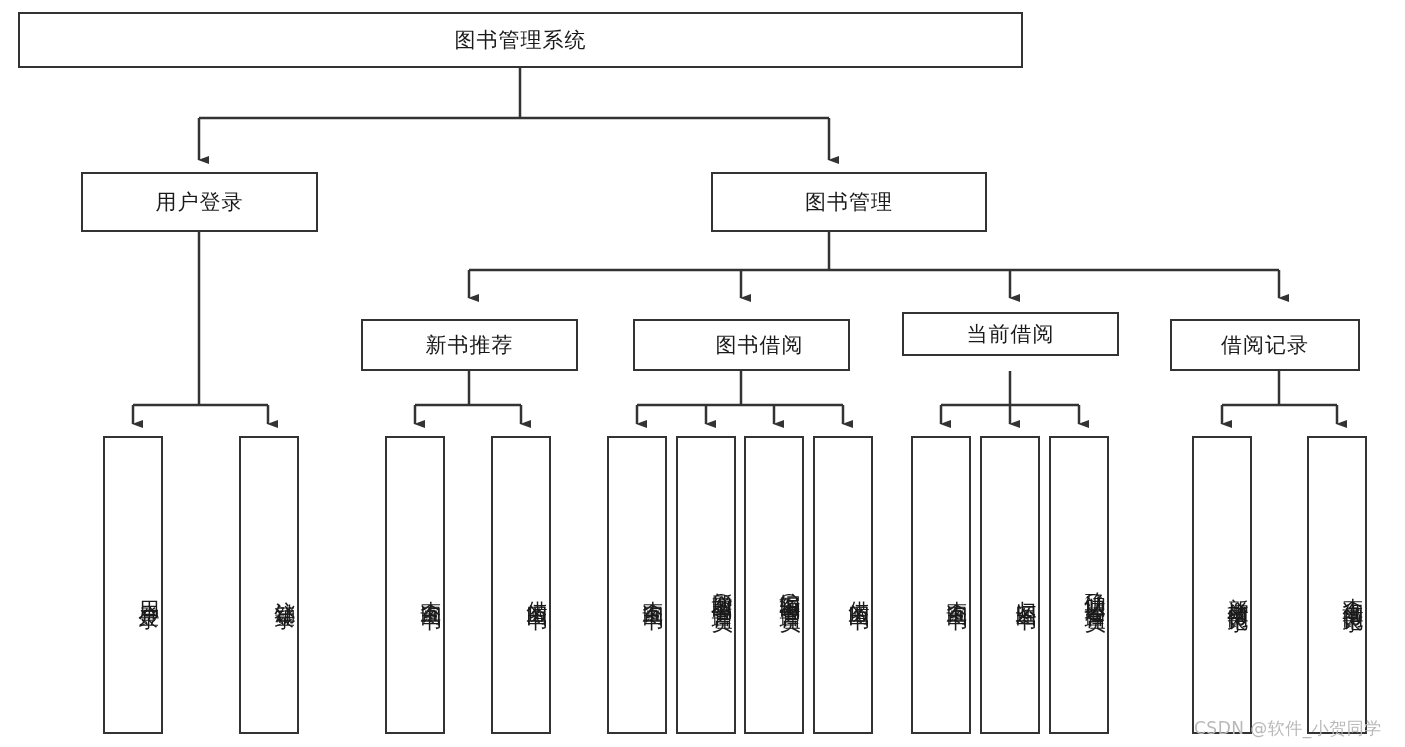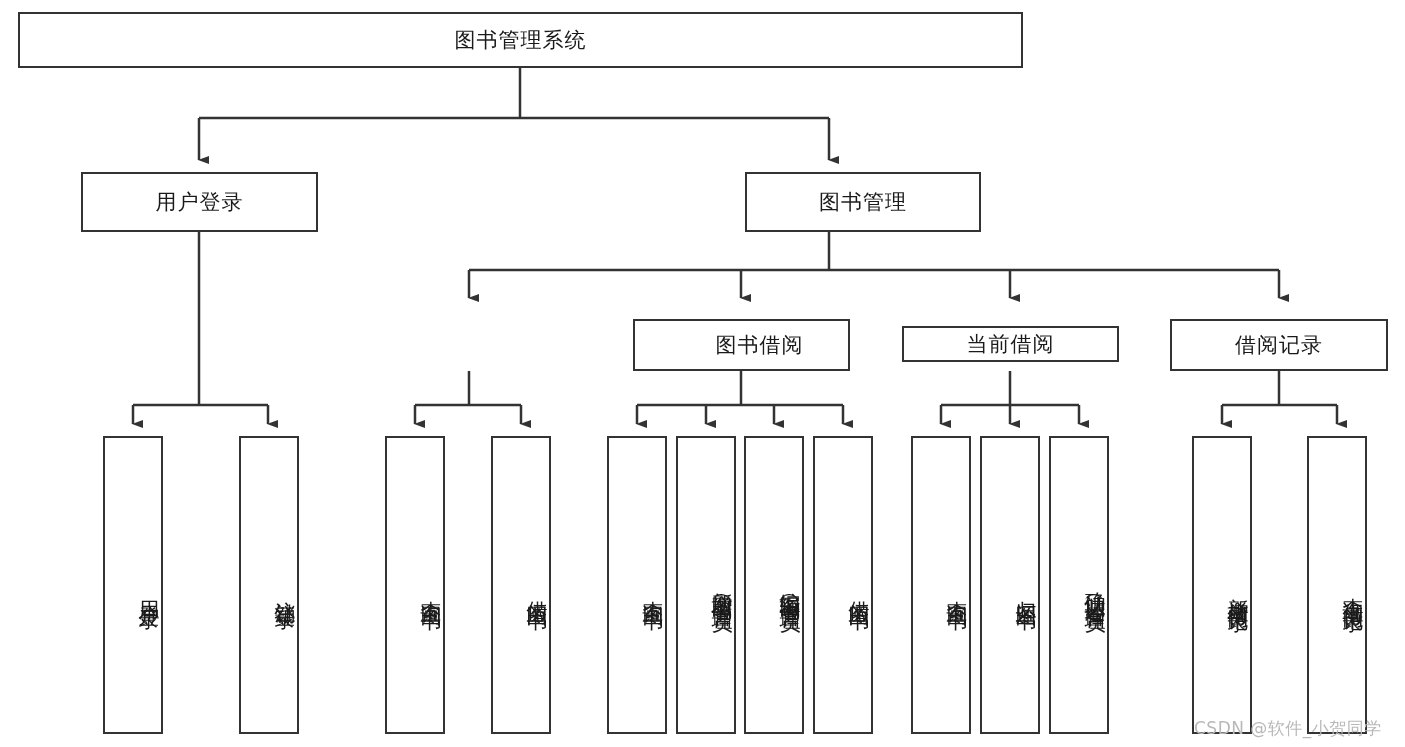--- a/index.html
+++ b/index.html
@@ -123,31 +123,34 @@
     </g>
   </svg>
 
   <div class="node horiz" style="left:18px; top:12px; width:1005px; height:56px;">
     <span>图书管理系统</span>
   </div>
 
   <div class="node horiz" style="left:81px; top:172px; width:237px; height:60px;">
     <span>用户登录</span>
   </div>
-  <div class="node horiz" style="left:711px; top:172px; width:236px; height:60px;margin-left:34px;">
+  <div class="node horiz" style="left:711px; top:172px; width:276px; height:60px;">
     <span>图书管理</span>
   </div>
 
+  <div class="node horiz" style="left:361px; top:319px; width:217px; height:52px;">
+    <span>新书推荐</span>
+  </div>
   <div class="node horiz" style="left:633px; top:319px; width:217px; height:52px;padding-left:36px;">
     <span>图书借阅</span>
   </div>
-  <div class="node horiz" style="left:902px; top:326px; width:217px; height:36px;">
+  <div class="node horiz" style="left:902px; top:312px; width:217px; height:44px;">
     <span>当前借阅</span>
   </div>
-  <div class="node horiz" style="left:1170px; top:319px; width:218px; height:52px;">
+  <div class="node horiz" style="left:1170px; top:319px; width:190px; height:52px;">
     <span>借阅记录</span>
   </div>
 
   <div class="node vert" style="left:103px; top:436px; width:60px; height:298px;">
     <span class="vlabel">用户登录</span>
   </div>
   <div class="node vert" style="left:239px; top:436px; width:60px; height:298px;">
     <span class="vlabel">注销登录</span>
   </div>
 

